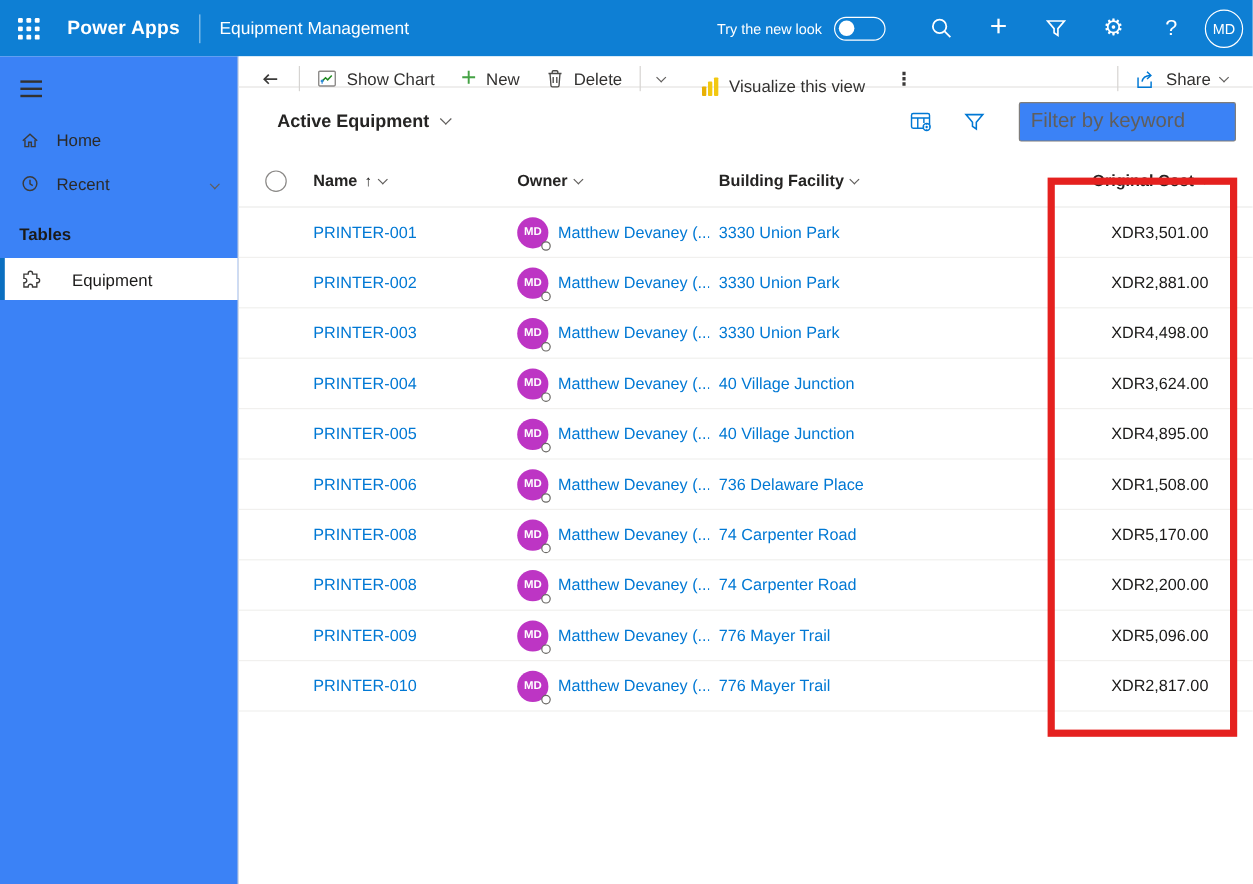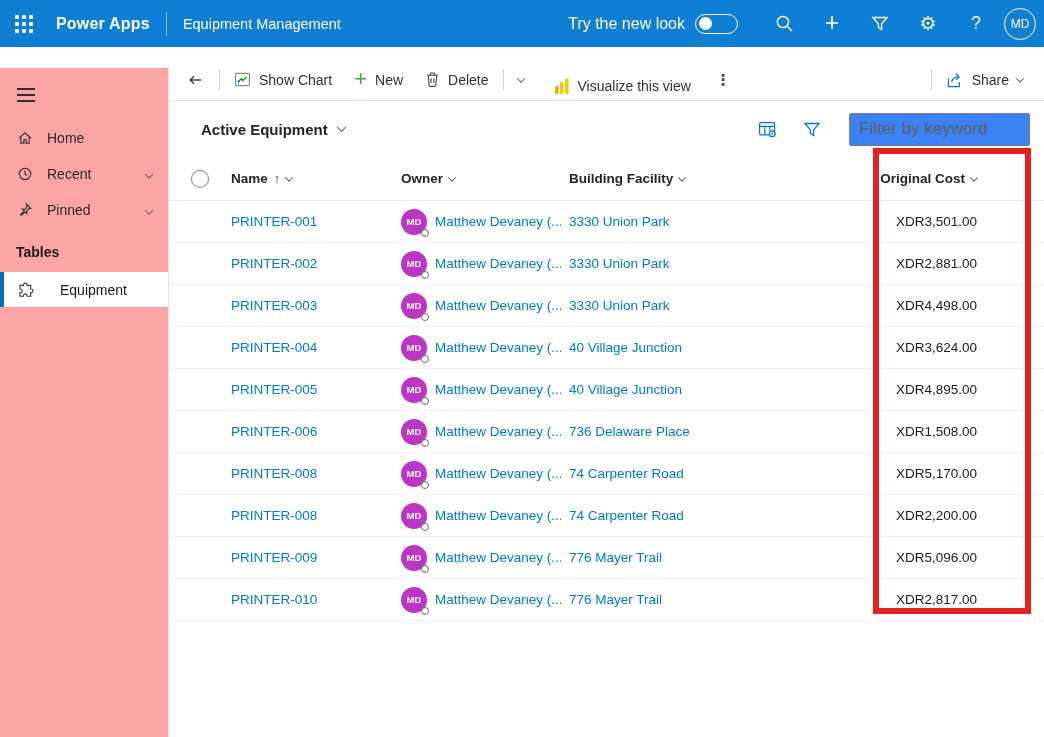--- a/index.html
+++ b/index.html
@@ -9,48 +9,48 @@
   
   .topbar { height:47px; background:var(--topbar_blue,#0e7fd4); color:#fff;
     display:flex; align-items:center; }
   .waffle { width:48px; height:47px; display:flex; align-items:center; justify-content:center; cursor:pointer; }
   .waffle-grid { display:grid; grid-template-columns:repeat(3,4px); grid-gap:3px; }
   .waffle-grid i { width:4px; height:4px; background:#fff; border-radius:1px; display:block; }
   .brand { font-size:16px; font-weight:bold; margin:0 16px 0 8px; letter-spacing:.2px; }
   .topbar-divider { width:1px; height:24px; background:rgba(255,255,255,.55); margin-right:16px; }
   .app-name { font-size:14.5px; }
   .topbar-right { margin-left:auto; display:flex; align-items:center; }
-  .new-look { display:flex; align-items:center; gap:10px; font-size:16px; margin-right:22px; white-space:nowrap; }
+  .new-look { display:flex; align-items:center; gap:10px; font-size:12px; margin-right:22px; white-space:nowrap; }
   .toggle { width:43px; height:20px; border:1px solid #fff; border-radius:11px;
     display:flex; align-items:center; padding:0 3px; cursor:pointer; }
   .toggle .knob { width:13px; height:13px; border-radius:50%; background:#fff; }
   .topbar-icon { width:48px; height:47px; display:flex; align-items:center;
     justify-content:center; cursor:pointer; font-size:18px; color:#fff; }
   .glyph-plus { font-size:25px; font-weight:300; line-height:1; margin-top:-3px; }
   .glyph-gear { font-size:19px; }
   .avatar-top { width:32px; height:32px; border:1.6px solid #fff; border-radius:50%;
     display:flex; align-items:center; justify-content:center; font-size:12px; margin:0 8px 0 4px; cursor:pointer; }
 
   
   .body { display:flex; height:690px; }
-  .sidebar { width:169px; background:#fca5a5; border-right:1px solid #e3e1df; flex:none;margin-top:21px; }
+  .sidebar { width:199px; background:#3b82f6; border-right:1px solid #e3e1df; flex:none; }
   .hamburger { padding:20px 0 14px 17px; cursor:pointer; }
   .hamburger i { display:block; width:18px; height:2px; background:#323130; margin-bottom:4px; }
   .nav-item { height:36px; display:flex; align-items:center; gap:14px;
     padding:0 16px 0 17px; font-size:14px; color:#2b2a29; cursor:pointer; }
   .nav-item svg { flex:none; }
   .nav-chev { margin-left:auto; color:#605e5c; }
   .section-label { font-size:14px; font-weight:bold; color:#1b1a19; padding:16px 16px 12px 16px; }
   .table-item { height:35px; background:#fff; border-left:4px solid #0b6fc0;
     display:flex; align-items:center; gap:26px; padding-left:13px; font-size:14px; color:#1b1a19; cursor:pointer; }
 
   .main { flex:1; display:flex; flex-direction:column; background:#fff; min-width:0; }
 
   
-  .toolbar { height:54px; border-bottom:1px solid #e5e3e1; display:flex; align-items:center;
+  .toolbar { height:26px; border-bottom:1px solid #e5e3e1; display:flex; align-items:center;
     font-size:14px; color:#323130; padding:12px 10px 0 6px; }
   .tb-btn { display:flex; align-items:center; gap:8px; padding:0 11px; height:100%; cursor:pointer; white-space:nowrap; }
   .tb-back { padding:0 12px; }
   .tb-divider { width:1px; height:21px; background:#d6d4d2; margin:0 3px; flex:none; }
   .tb-more { padding:0 14px; font-size:15px; font-weight:bold; color:#3b3a39; cursor:pointer; }
   .tb-right { margin-left:auto; display:flex; align-items:center; height:100%; }
   .chev { display:inline-block; width:6px; height:6px; border-right:1.4px solid currentColor;
     border-bottom:1.4px solid currentColor; transform:rotate(45deg) translate(-1px,-1px); }
   .chev-gray { color:#605e5c; }
   .plus-green { color:var(--new_green,#45a245); font-size:22px; font-weight:300; line-height:1; margin-top:-2px; }
@@ -169,27 +169,20 @@
 
     <div class="nav-item">
       <svg width="16" height="16" viewBox="0 0 16 16" fill="none" stroke="#3b3a39" stroke-width="1.2">
         <circle cx="8" cy="8" r="5.7"></circle>
           <path d="M8 4.8v3.4l2.3 1.4"></path>
       </svg>
       <span>Recent</span>
       <span class="nav-chev"><span class="chev"></span></span>
     </div>
 
-    <div class="nav-item">
-      <svg width="16" height="16" viewBox="0 0 16 16" fill="none" stroke="#3b3a39" stroke-width="1.2">
-        <path d="M9.6 2.2l4.2 4.2-2 .5-2.2 2.2.2 2.5-1.8-1.8L4.4 13.4l-.9-.9 3.6-3.6-1.8-1.8 2.5.2L10 5z"></path>
-      </svg>
-      <span>Pinned</span>
-      <span class="nav-chev"><span class="chev"></span></span>
-    </div>
 
     <div class="section-label">Tables</div>
 
     <div class="table-item">
       <svg width="17" height="17" viewBox="0 0 18 18" fill="none" stroke="#3b3a39" stroke-width="1.2">
         <path d="M8.8 2.2a1.9 1.9 0 0 1 1.9 1.9v.6h3.8v3.8h.6a1.9 1.9 0 1 1 0 3.8h-.6v3.8h-3.8v-.6a1.9 1.9 0 1 0-3.8 0v.6H3.1v-3.8h.6a1.9 1.9 0 1 0 0-3.8h-.6V4.7h3.8v-.6a1.9 1.9 0 0 1 1.9-1.9z"></path>
       </svg>
       <span>Equipment</span>
     </div>
   </aside>

